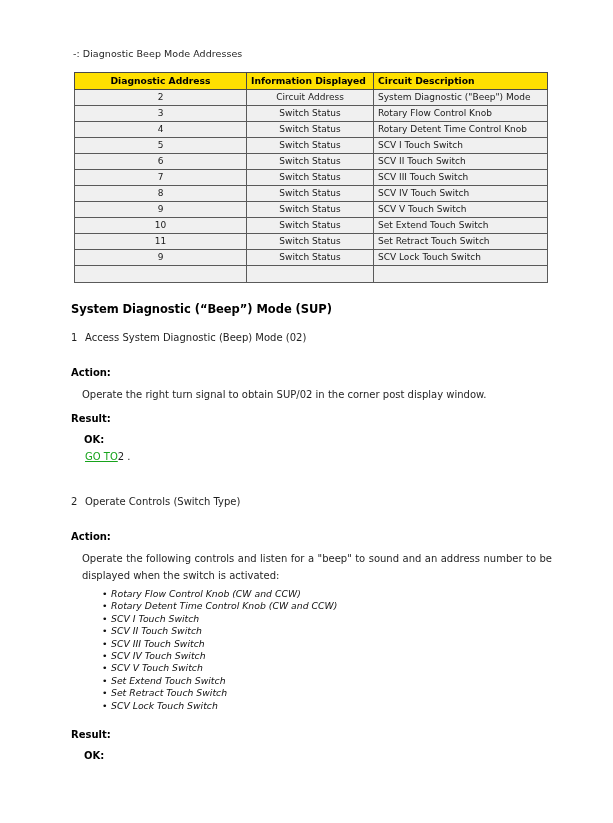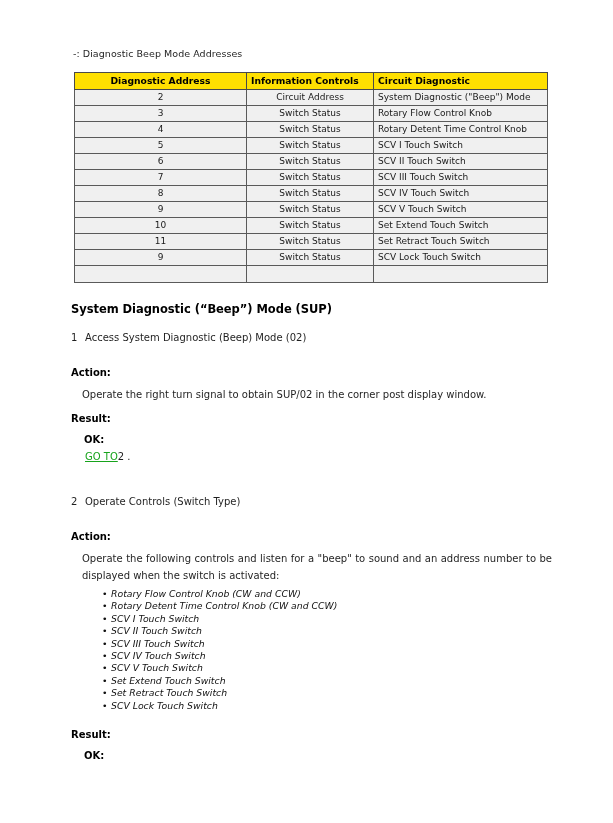--- a/index.html
+++ b/index.html
@@ -178,22 +178,22 @@
 
   <table class="addr-table">
     <colgroup>
       <col class="c1">
         <col class="c2">
         <col class="c3">
     </colgroup>
     <thead>
       <tr>
         <th class="h-center">Diagnostic Address</th>
-        <th class="h-left">Information Controls</th>
-        <th class="h-left">Circuit Diagnostic</th>
+        <th class="h-left">Information Displayed</th>
+        <th class="h-left">Circuit Description</th>
       </tr>
     </thead>
     <tbody>
       <tr>
         <td class="num">2</td>
         <td class="mid">Circuit Address</td>
         <td class="desc">System Diagnostic ("Beep") Mode</td>
       </tr>
       <tr>
         <td class="num">3</td>

